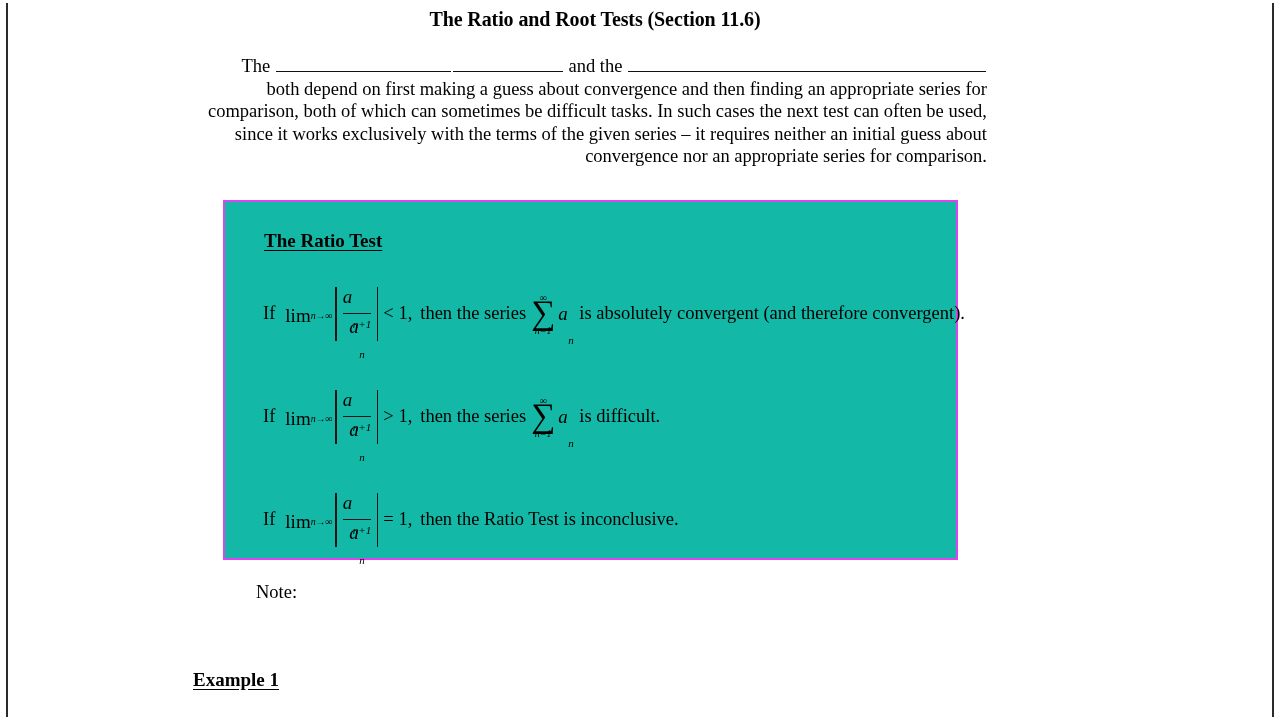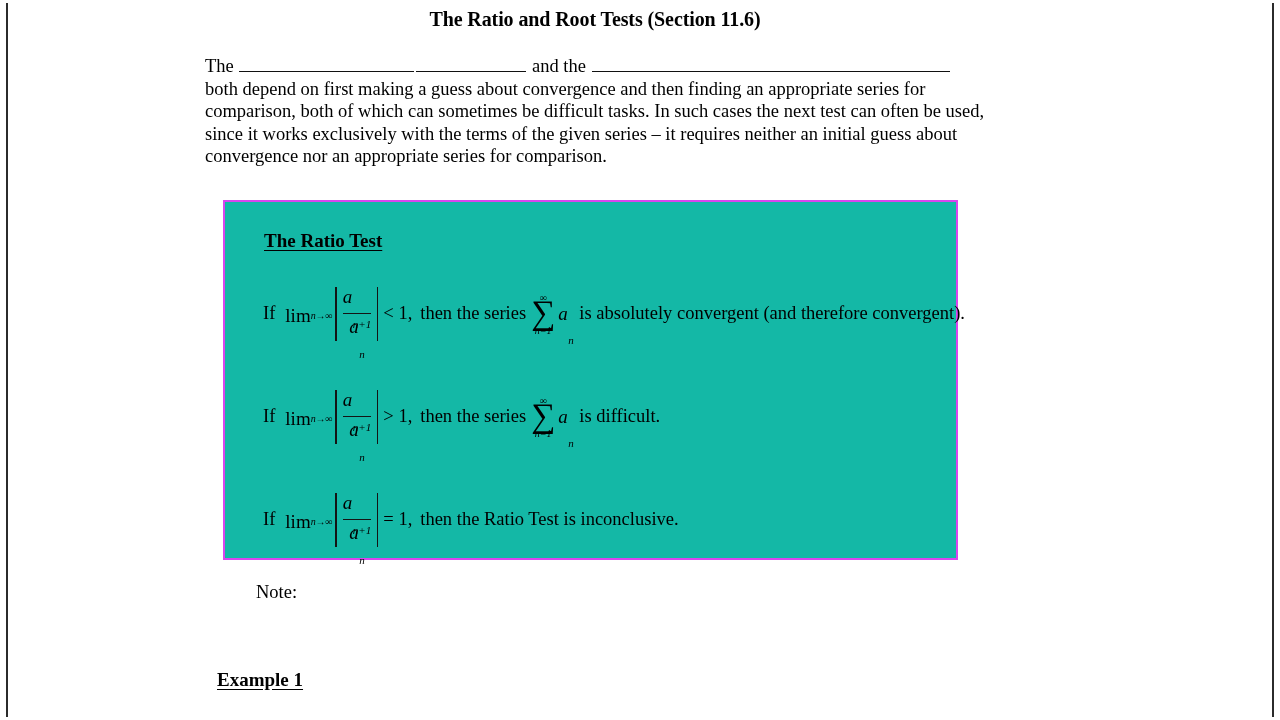--- a/index.html
+++ b/index.html
@@ -50,21 +50,21 @@
   }
 
   
   .intro {
     position: absolute;
     left: 205px;
     top: 55px;
     width: 782px;
     font-size: 18.5px;
     line-height: 22.5px;
-    text-align: left;
+    text-align: right;
   }
   .intro .blank {
     display: inline-block;
     border-bottom: 1.6px solid #111;
     vertical-align: baseline;
     height: 15px;
     margin: 0 1px;
   }
   .blank-a { width: 175px; }
   .blank-b { width: 110px; }
@@ -193,21 +193,21 @@
 
   
   .note {
     position: absolute;
     left: 256px;
     top: 582px;
     font-size: 18.5px;
   }
   .example-heading {
     position: absolute;
-    left: 217px;
+    left: 193px;
     top: 669px;
     font-size: 19px;
     font-weight: bold;
     text-decoration: underline;
     text-underline-offset: 2.5px;
   }
   
   .clipped-next {
     position: absolute;
     left: 330px;

